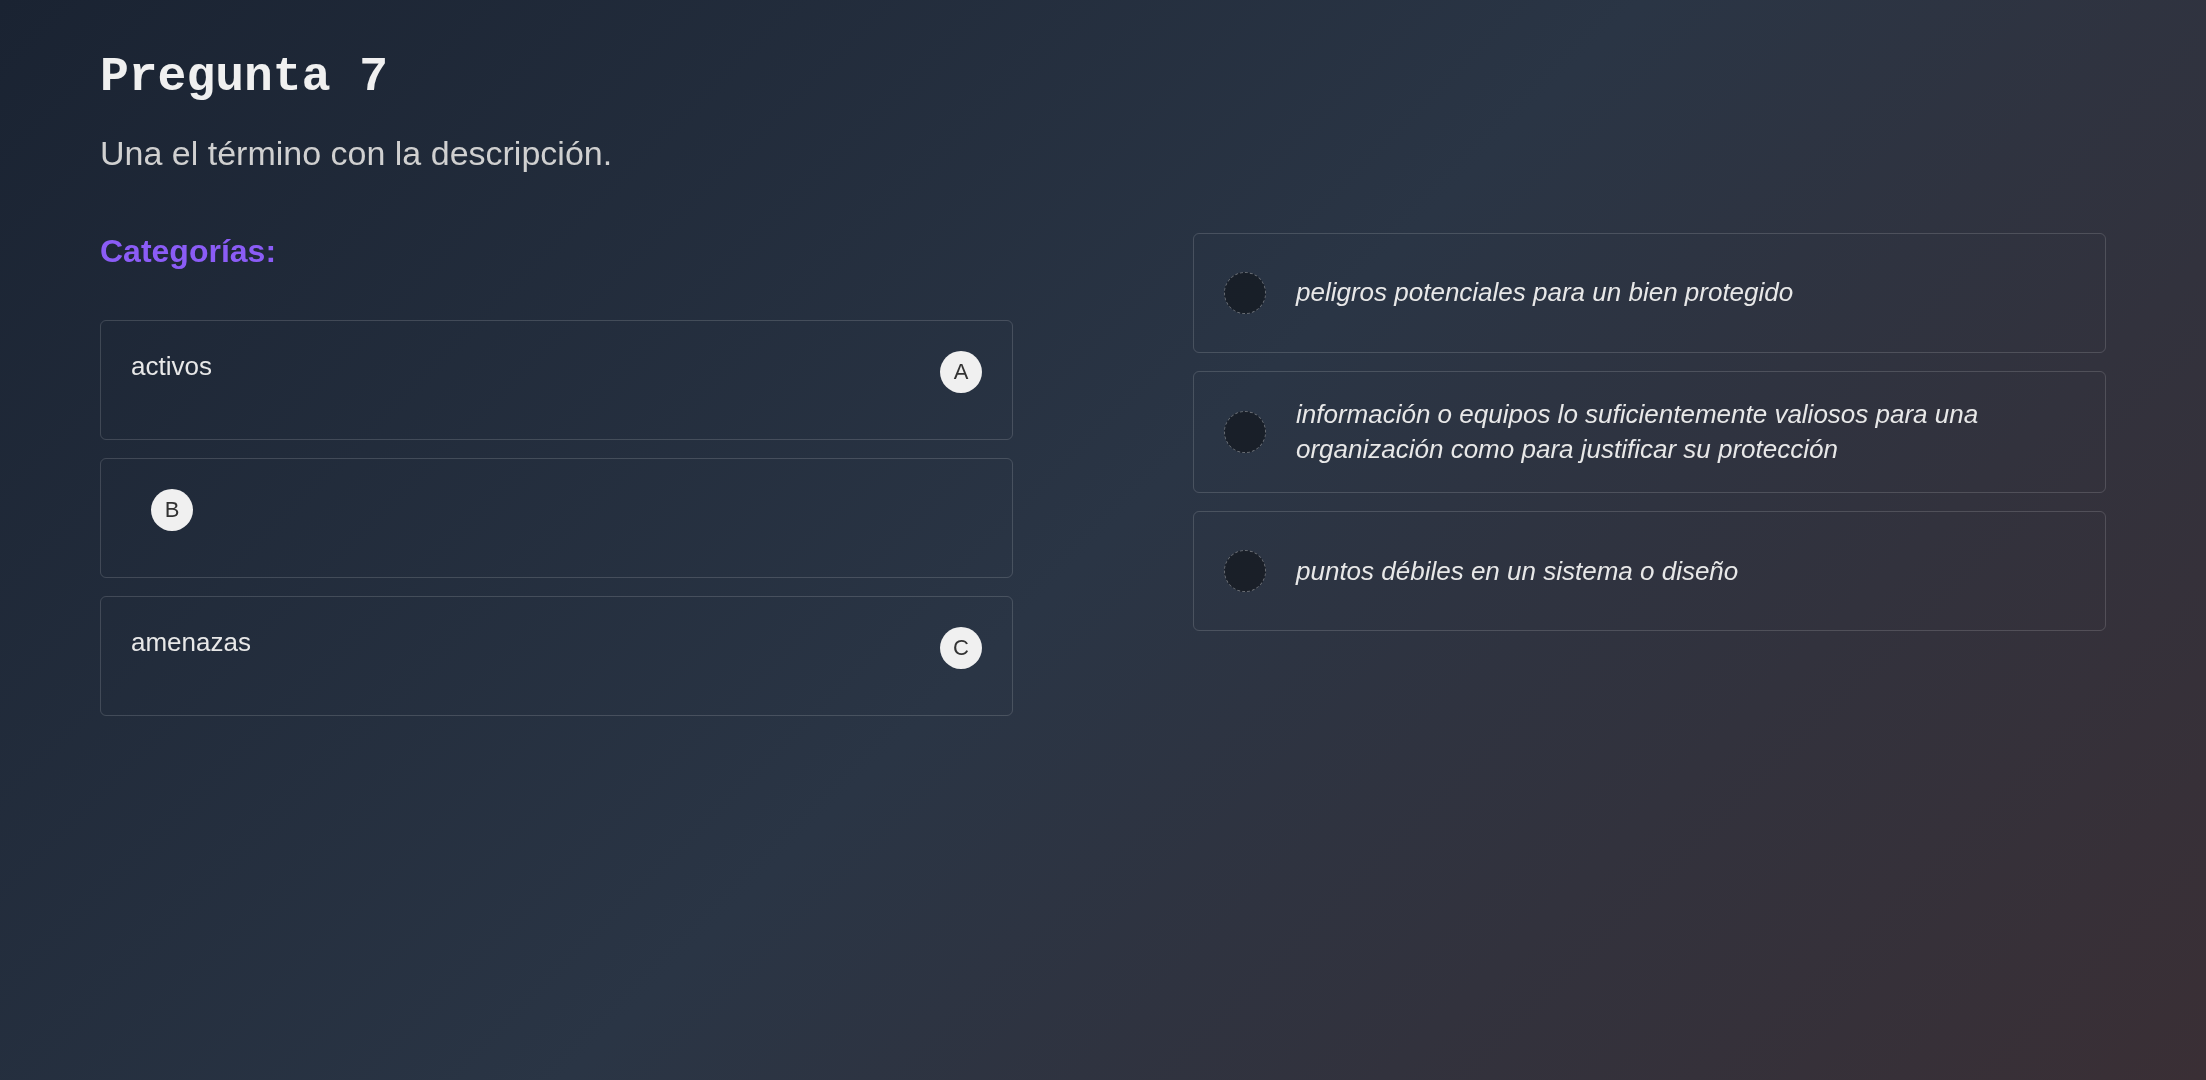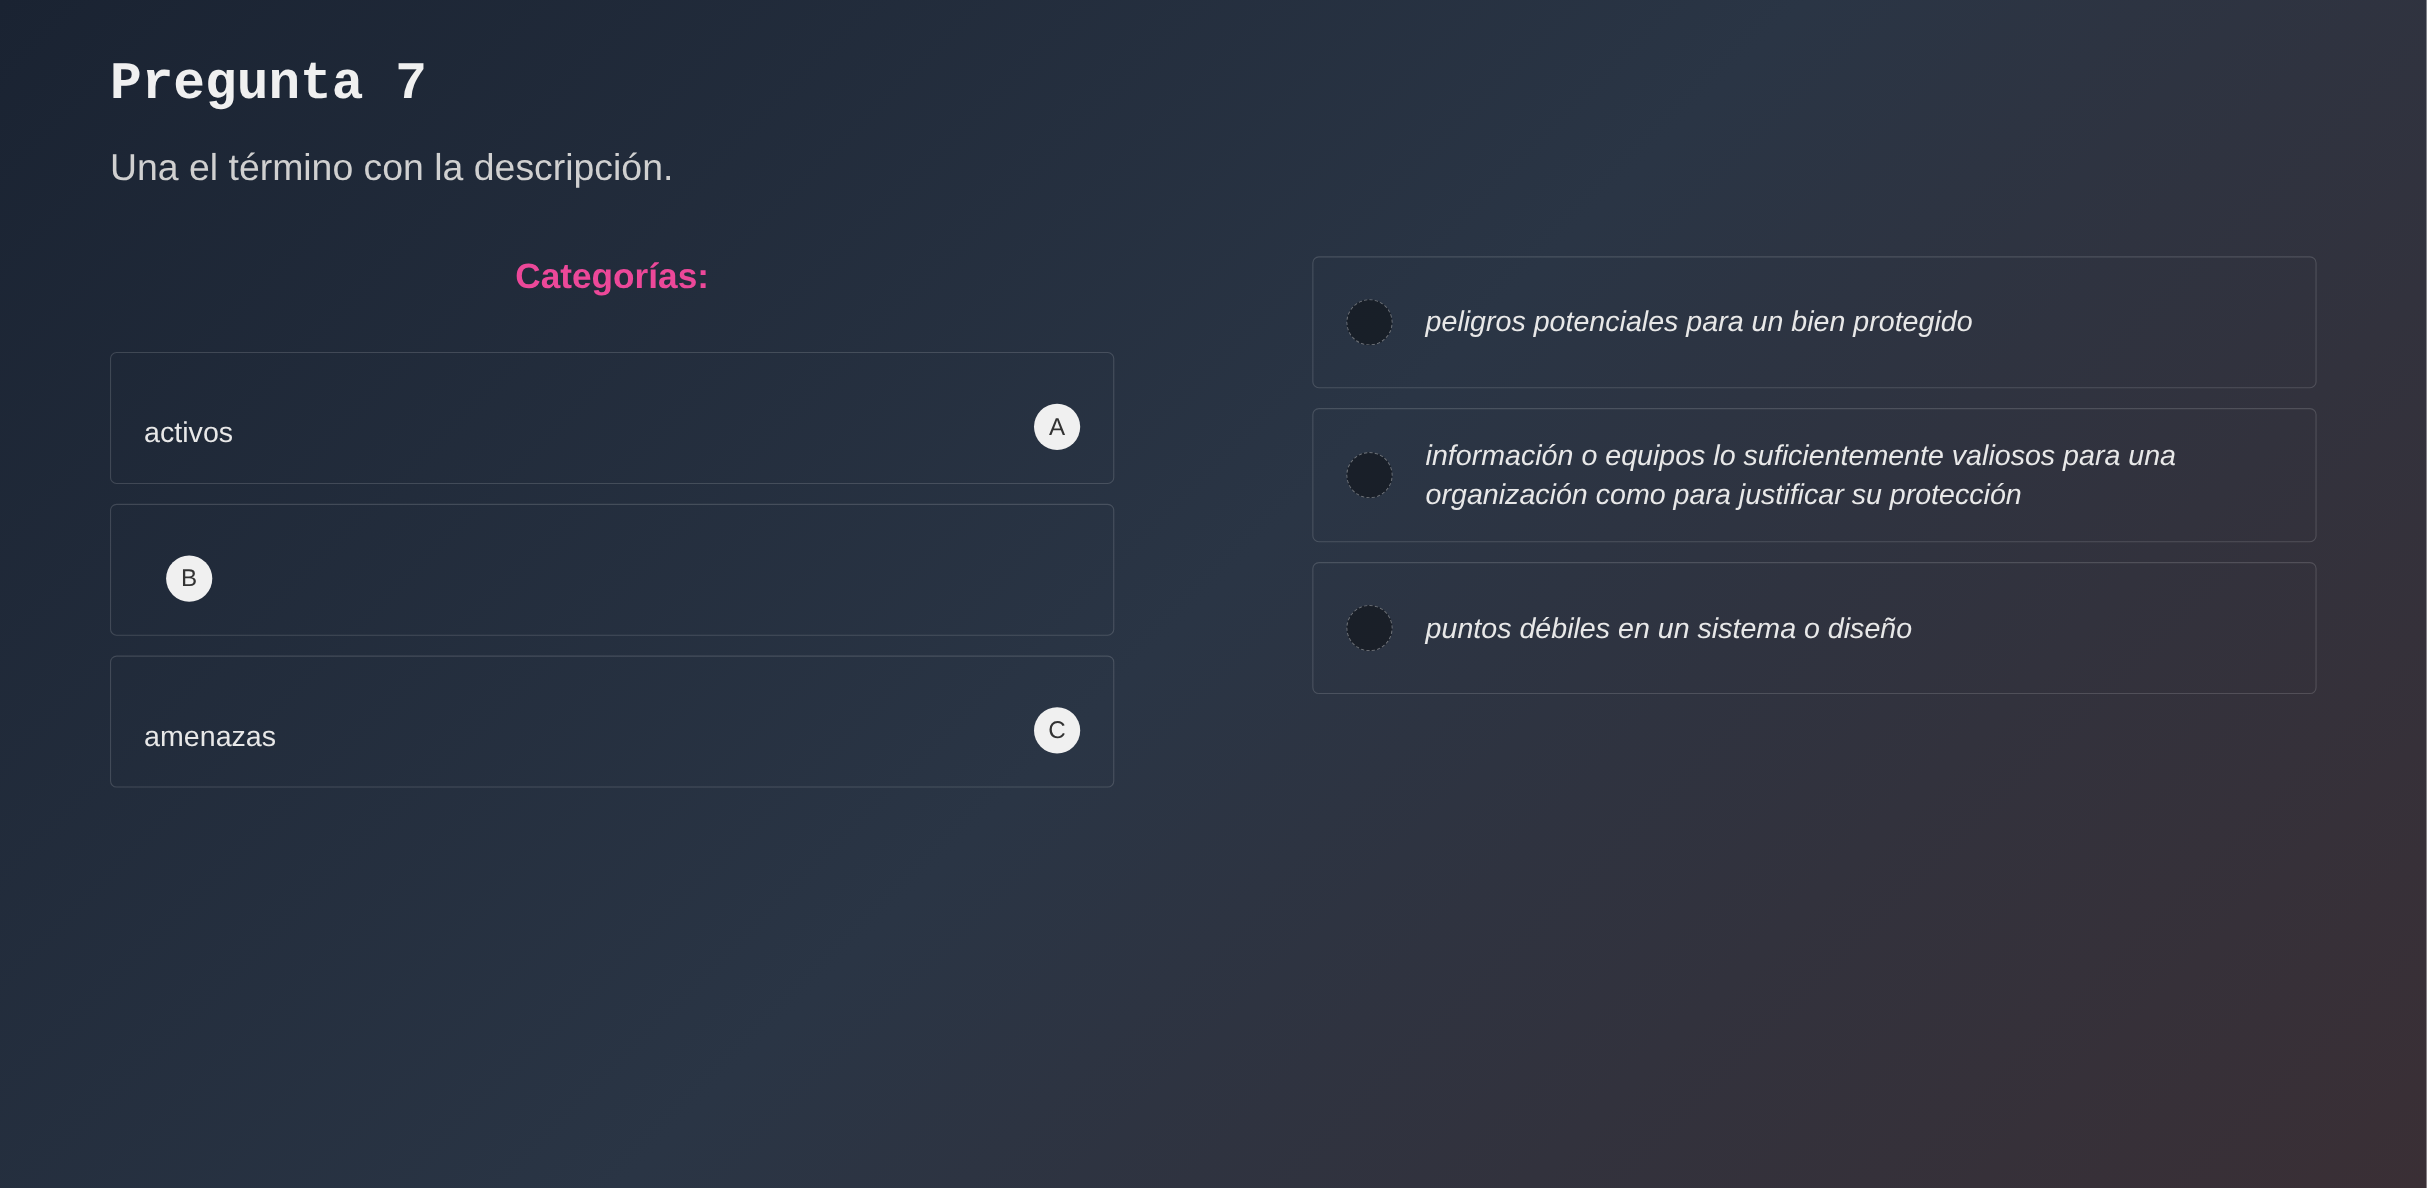--- a/index.html
+++ b/index.html
@@ -32,27 +32,26 @@
       display: flex;
       gap: 180px;
       justify-content: space-between;
     }
     .col {
       flex: 1;
     }
     .col-header {
       font-size: 32px;
       font-weight: bold;
-      color: #ec4899;
-      text-align: center;
+      color: #8b5cf6;
       margin-bottom: 50px;
     }
     .category-row {
       display: flex;
-      align-items: flex-end;
+      align-items: flex-start;
       border: 1px solid rgba(255,255,255,0.15);
       border-radius: 6px;
       padding: 30px 30px;
       margin-bottom: 18px;
       min-height: 120px;
     }
     .category-label {
       flex: 1;
       font-size: 26px;
       color: #e8e8e8;

